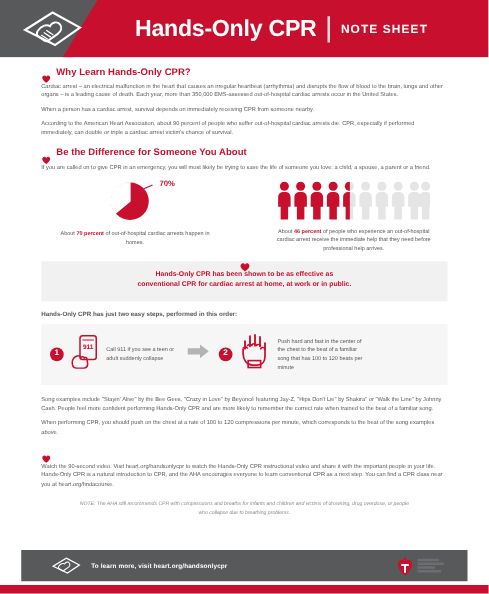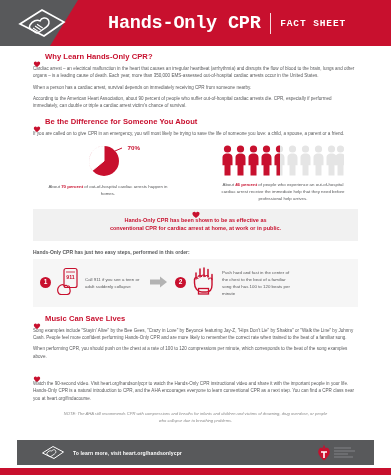--- a/index.html
+++ b/index.html
@@ -22,37 +22,37 @@
   .header-red{
     position:absolute;left:0;top:0;width:391px;height:46px;
     background:#c8102e;
     clip-path:polygon(78px 0,391px 0,391px 46px,50px 46px);
   }
   .header-logo{
     position:absolute;left:14px;top:7px;width:56px;height:32px;z-index:3;
   }
   .header-title-wrap{
     position:absolute;left:108px;top:0;height:46px;z-index:4;
-    display:flex;align-items:center;gap:9px;font-family:Liberation Mono, monospace;
+    display:flex;align-items:center;gap:9px;
   }
   .header-title{
     color:#ffffff;font-size:18.5px;font-weight:bold;letter-spacing:-0.2px;
     white-space:nowrap;
   }
   .header-div{width:1.5px;height:21px;background:rgba(255,255,255,.85);}
   .header-sub{
     color:#ffffff;font-size:9.5px;font-weight:bold;letter-spacing:.9px;
     white-space:nowrap;
   }
 
   
   .content{position:absolute;left:0;top:46px;width:391px;}
   .sec{padding:0 33px;}
   .sec-head{
-    display:flex;align-items:center;gap:4px;
+    display:flex;align-items:flex-end;gap:4px;
     margin:0 0 3px 0;
   }
   .sec-heart{flex:0 0 auto;width:8px;height:8px;margin-top:1px;}
   .sec-title{
     color:#c8102e;font-size:7.6px;font-weight:bold;line-height:1.1;
     letter-spacing:.05px;
   }
   p.body{
     margin:0 0 4px 0;
     font-size:4.55px;line-height:1.62;color:#58595b;text-align:left;
@@ -152,21 +152,21 @@
     <div class="header-logo">
       <svg viewBox="0 0 56 32" width="56" height="32">
         <path d="M28 3 L50 15 L30 29 L6 17 Z" fill="none" stroke="#ffffff" stroke-width="1.7"></path>
         <path d="M16 18 c2.5-4 7-6 10-4 c1.5-3.5 6-4 8-1.5 c2 2.4 1 5.6-1.8 7.6 l-7.6 5.4 c-1 .7-2.3 .7-3.2 0 l-5-3.6 c-1-.8-1.2-2.2-.4-3.9z" fill="none" stroke="#ffffff" stroke-width="1.5"></path>
         <path d="M19 21 l5.5 3.6 M21 19 l5.6 3.7 M23 17.2 l5.7 3.8" stroke="#ffffff" stroke-width="1.1" fill="none"></path>
       </svg>
     </div>
     <div class="header-title-wrap">
       <div class="header-title">Hands-Only CPR</div>
       <div class="header-div"></div>
-      <div class="header-sub">FACT SHEET</div>
+      <div class="header-sub">NOTE SHEET</div>
     </div>
   </div>
 
   <div class="content">
 
     <div class="sec" style="padding-top:7px;">
       <div class="sec-head">
         <span class="sec-heart">
           <svg viewBox="0 0 10 10" width="8" height="8">
               <path d="M5 9 C1 6.3 .4 4 1.6 2.6 C2.6 1.4 4.2 1.7 5 3 C5.8 1.7 7.4 1.4 8.4 2.6 C9.6 4 9 6.3 5 9 Z" fill="#c8102e"></path>
@@ -292,28 +292,20 @@
           </span>
           <span class="step-text" style="width:73px;display:inline-block;">Push hard and fast in the center of the chest to the beat of a familiar song that has 100 to 120 beats per minute</span>
         </div>
 
       </div>
     </div>
 
     <div class="sec-gap"></div>
 
     <div class="sec">
-      <div class="sec-head">
-        <span class="sec-heart">
-          <svg viewBox="0 0 10 10" width="8" height="8">
-              <path d="M5 9 C1 6.3 .4 4 1.6 2.6 C2.6 1.4 4.2 1.7 5 3 C5.8 1.7 7.4 1.4 8.4 2.6 C9.6 4 9 6.3 5 9 Z" fill="#c8102e"></path>
-            </svg>
-        </span>
-        <span class="sec-title">Music Can Save Lives</span>
-      </div>
       <p class="body">Song examples include "Stayin' Alive" by the Bee Gees, "Crazy in Love" by Beyoncé featuring Jay-Z, "Hips Don't Lie" by Shakira" or "Walk the Line" by Johnny Cash. People feel more confident performing Hands-Only CPR and are more likely to remember the correct rate when trained to the beat of a familiar song.</p>
       <p class="body">When performing CPR, you should push on the chest at a rate of 100 to 120 compressions per minute, which corresponds to the beat of the song examples above.</p>
     </div>
 
     <div class="sec-gap"></div>
 
     <div class="sec">
       <div class="sec-head">
         <span class="sec-heart">
           <svg viewBox="0 0 10 10" width="8" height="8">

